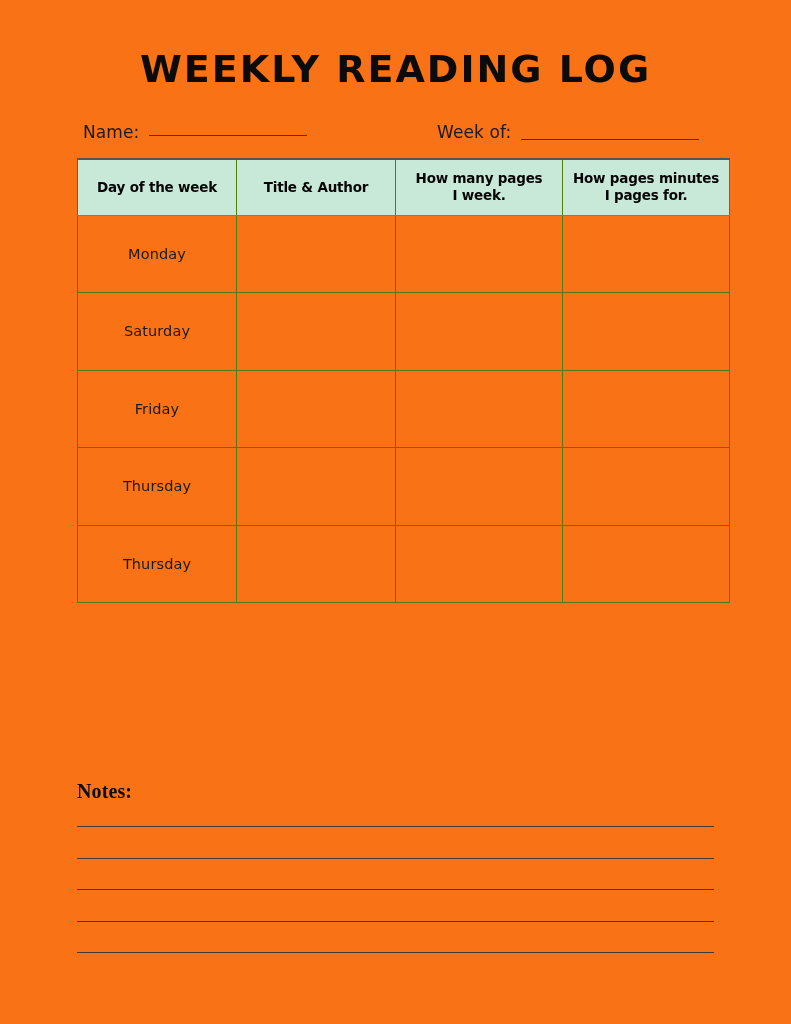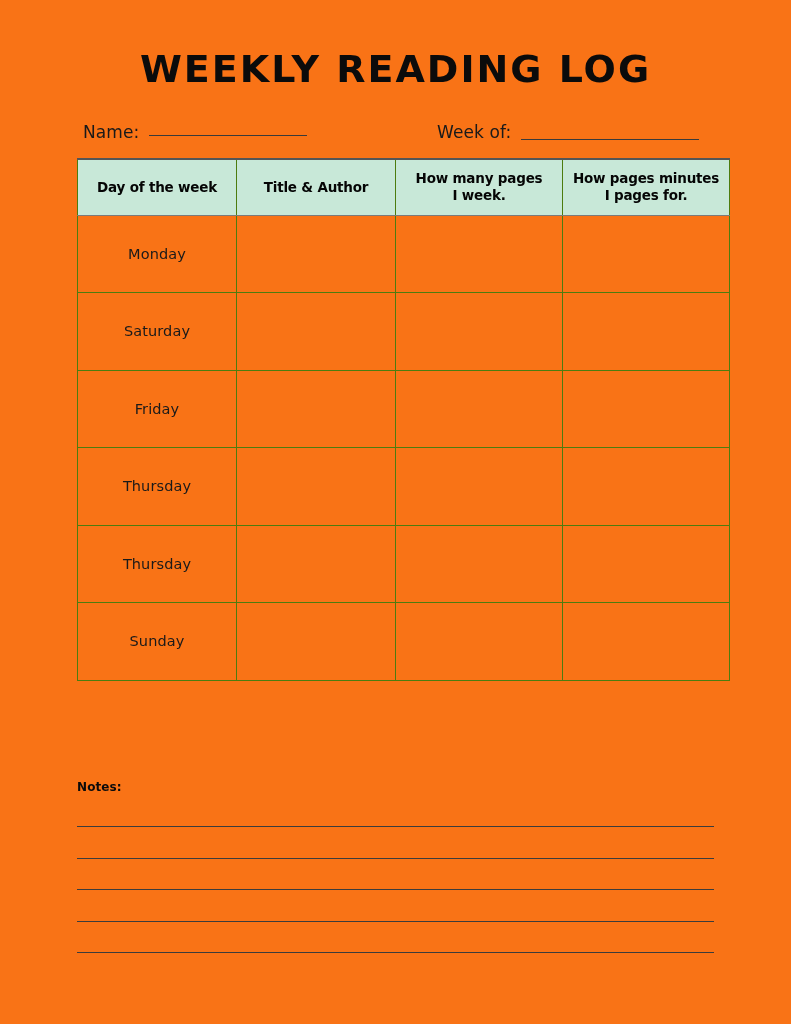--- a/index.html
+++ b/index.html
@@ -115,24 +115,25 @@
     font-size: 14.5px;
     color: #1a1a1a;
   }
   table.log tbody td.daycell { letter-spacing: 0.1px; }
 
   
   .notes-label {
     position: absolute;
     left: 77px;
     top: 780px;
-    font-size: 12px;
+    font-size: 20px;
     font-weight: 700;
     color: #0b0b0b;
     letter-spacing: 0.1px;
+    font-family: Liberation Serif, serif;
   }
   .notes-lines {
     position: absolute;
     left: 77px;
     top: 826px;
     width: 637px;
   }
   .notes-line {
     width: 637px;
     height: 0;
@@ -218,26 +219,20 @@
           <td></td>
         </tr>
 
         <tr>
           <td class="daycell">Thursday</td>
           <td></td>
           <td></td>
           <td></td>
         </tr>
 
-        <tr>
-          <td class="daycell">Sunday</td>
-          <td></td>
-          <td></td>
-          <td></td>
-        </tr>
 
       </tbody>
     </table>
   </div>
 
   <div class="notes-label">Notes:</div>
 
   <div class="notes-lines">
     <div class="notes-line"></div>
     <div class="notes-line"></div>

